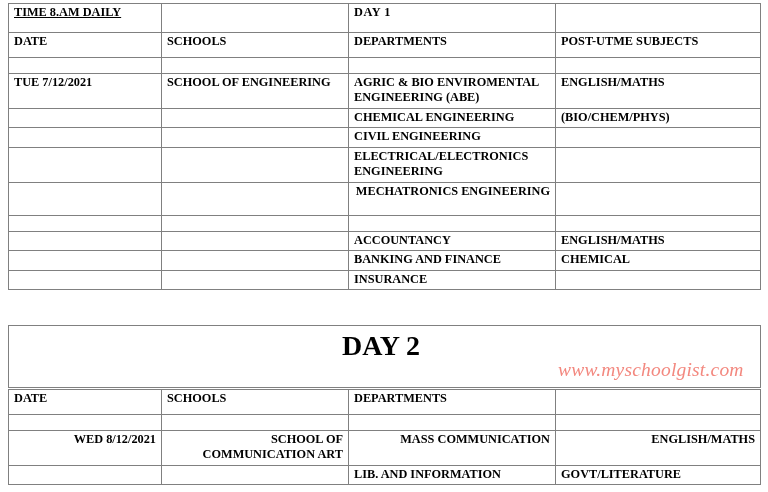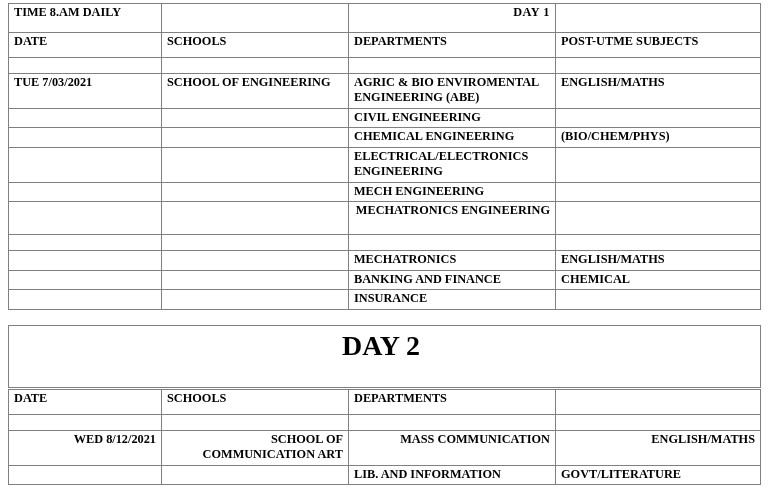--- a/index.html
+++ b/index.html
@@ -59,24 +59,25 @@
   .r-blank     td { height: 16px; }
   .r-tall      td { height: 34px; }
   .r-short     td { height: 17px; }
   .r-two       td { height: 32px; margin-left: 27px; }
   .r-twob      td { height: 33px; text-align: right; }
 
   td.time-cell {
     font-size: 14.2px;
     padding-top: 4px;
     padding-left: 7px;
+    text-decoration: underline;
   }
 
   td.day-banner {
-    text-align: right;
+    text-align: left;
     font-size: 26px;
     font-weight: bold;
     letter-spacing: 0.5px;
     padding-top: 1px;
     line-height: 1.0;
   }
 
   td.date-val { padding-top: 3px; }
 
   
@@ -142,73 +143,67 @@
       </tr>
 
       <tr class="r-blank">
         <td></td>
         <td></td>
         <td></td>
         <td></td>
       </tr>
 
       <tr class="r-tall">
-        <td class="date-val">TUE 7/03/2021</td>
+        <td class="date-val">TUE 7/12/2021</td>
         <td>SCHOOL OF ENGINEERING</td>
         <td>AGRIC &amp; BIO ENVIROMENTAL ENGINEERING (ABE)</td>
         <td>ENGLISH/MATHS</td>
       </tr>
 
       <tr class="r-short">
         <td></td>
         <td></td>
-        <td>CIVIL ENGINEERING</td>
-        <td></td>
-      </tr>
-
-      <tr class="r-short">
-        <td></td>
-        <td></td>
         <td>CHEMICAL ENGINEERING</td>
         <td>(BIO/CHEM/PHYS)</td>
       </tr>
 
+      <tr class="r-short">
+        <td></td>
+        <td></td>
+        <td>CIVIL ENGINEERING</td>
+        <td></td>
+      </tr>
+
       <tr class="r-two">
         <td></td>
         <td></td>
         <td>ELECTRICAL/ELECTRONICS ENGINEERING</td>
         <td></td>
       </tr>
 
-      <tr class="r-short">
-        <td></td>
-        <td></td>
-        <td>MECH ENGINEERING</td>
-        <td></td>
-      </tr>
 
       <tr class="r-twob">
         <td></td>
         <td></td>
         <td>MECHATRONICS ENGINEERING</td>
         <td></td>
       </tr>
 
       <tr class="r-blank">
         <td></td>
         <td></td>
         <td></td>
         <td></td>
       </tr>
 
 
       <tr class="r-short">
         <td></td>
         <td></td>
-        <td>MECHATRONICS</td>
+        <td>ACCOUNTANCY</td>
         <td>ENGLISH/MATHS</td>
       </tr>
 
       <tr class="r-short">
         <td></td>
         <td></td>
         <td>BANKING AND FINANCE</td>
         <td>CHEMICAL</td>
       </tr>
 
@@ -230,20 +225,21 @@
       </colgroup>
     <tbody>
       <tr>
         <td colspan="4">
           <div class="day2-text">DAY 2</div>
         </td>
       </tr>
     </tbody>
   </table>
 
+  <div class="wm">www.myschoolgist.com</div>
 
   <table class="grid" id="t-day2">
     <colgroup>
         <col class="c1">
         <col class="c2">
         <col class="c3">
         <col class="c4">
       </colgroup>
     <tbody>
       <tr class="r-head">

